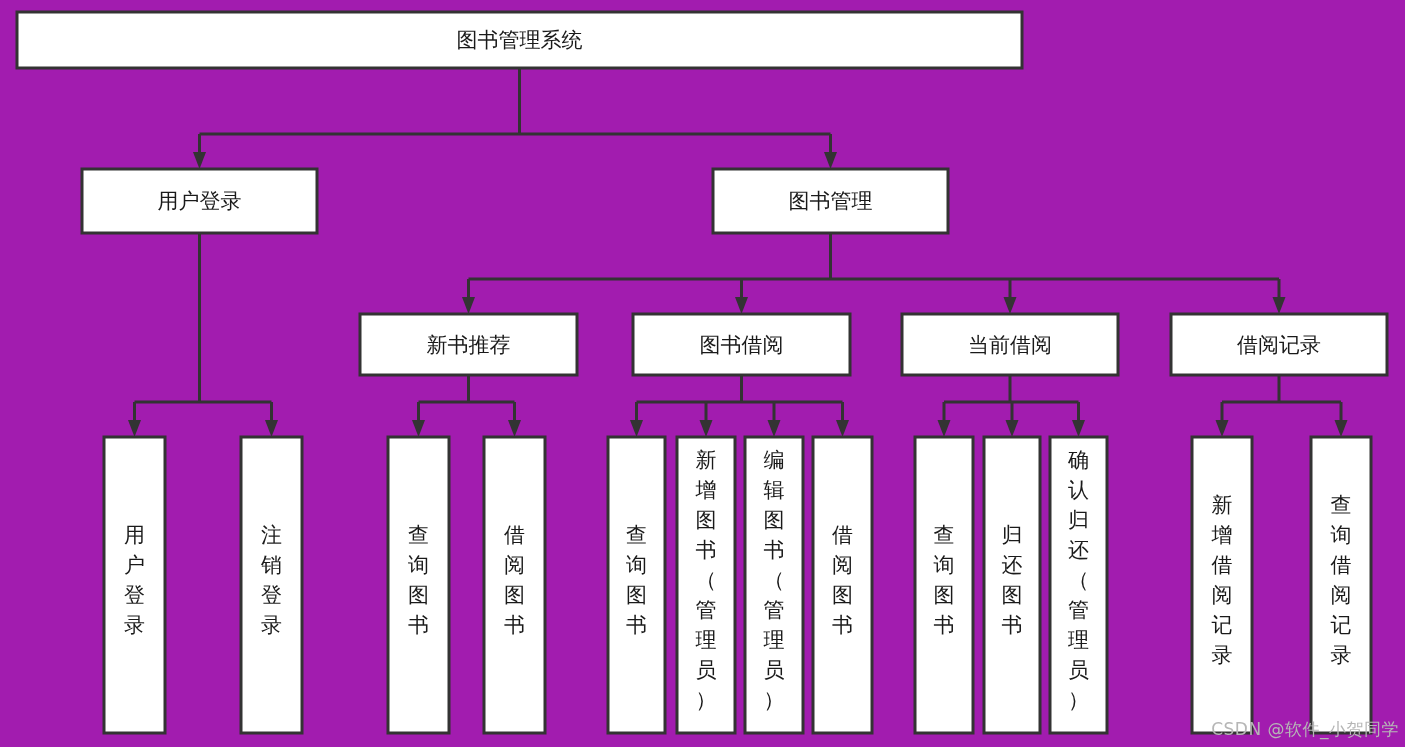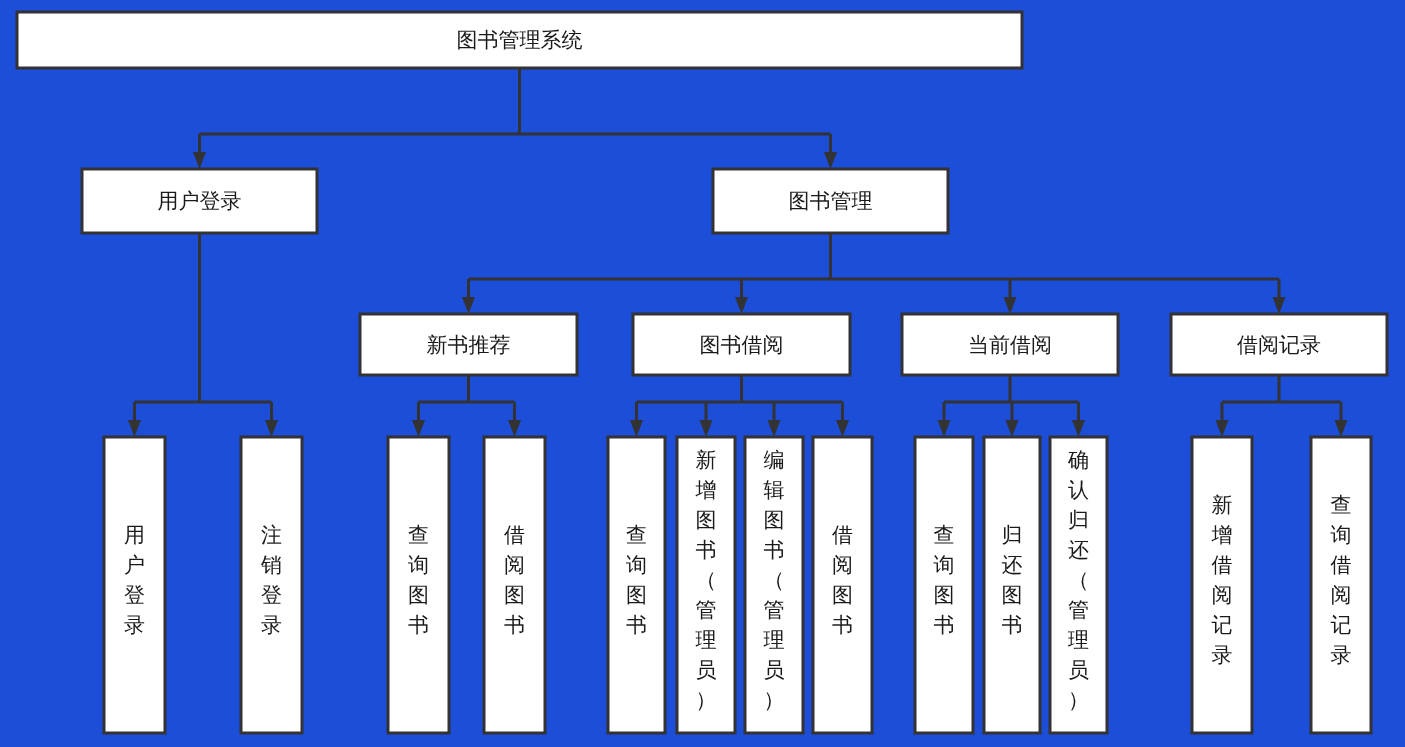--- a/index.html
+++ b/index.html
@@ -7,21 +7,21 @@
     padding: 0;
     background: #ffffff;
   }
   body {
     font-family: "DejaVu Sans", "Liberation Sans", sans-serif;
   }
   #stage {
     position: relative;
     width: 1405px;
     height: 747px;
-    background: #1d4ed8;
+    background: #a21caf;
     overflow: hidden;
   }
   #diagram {
     position: absolute;
     left: 0;
     top: 0;
     width: 1405px;
     height: 747px;
     display: block;
   }
@@ -203,14 +203,15 @@
           <rect class="node-box" x="1192" y="437" width="60" height="296"></rect>
           <text class="node-label-v" x="1222" y="512"><tspan x="1222" dy="0">新</tspan><tspan x="1222" dy="30">增</tspan><tspan x="1222" dy="30">借</tspan><tspan x="1222" dy="30">阅</tspan><tspan x="1222" dy="30">记</tspan><tspan x="1222" dy="30">录</tspan></text>
         </g>
         <g>
           <rect class="node-box" x="1311" y="437" width="60" height="296"></rect>
           <text class="node-label-v" x="1341" y="512"><tspan x="1341" dy="0">查</tspan><tspan x="1341" dy="30">询</tspan><tspan x="1341" dy="30">借</tspan><tspan x="1341" dy="30">阅</tspan><tspan x="1341" dy="30">记</tspan><tspan x="1341" dy="30">录</tspan></text>
         </g>
       </g>
   </svg>
 
+  <div class="watermark">CSDN @软件_小贺同学</div>
 
 </div>
 
 </body></html>

